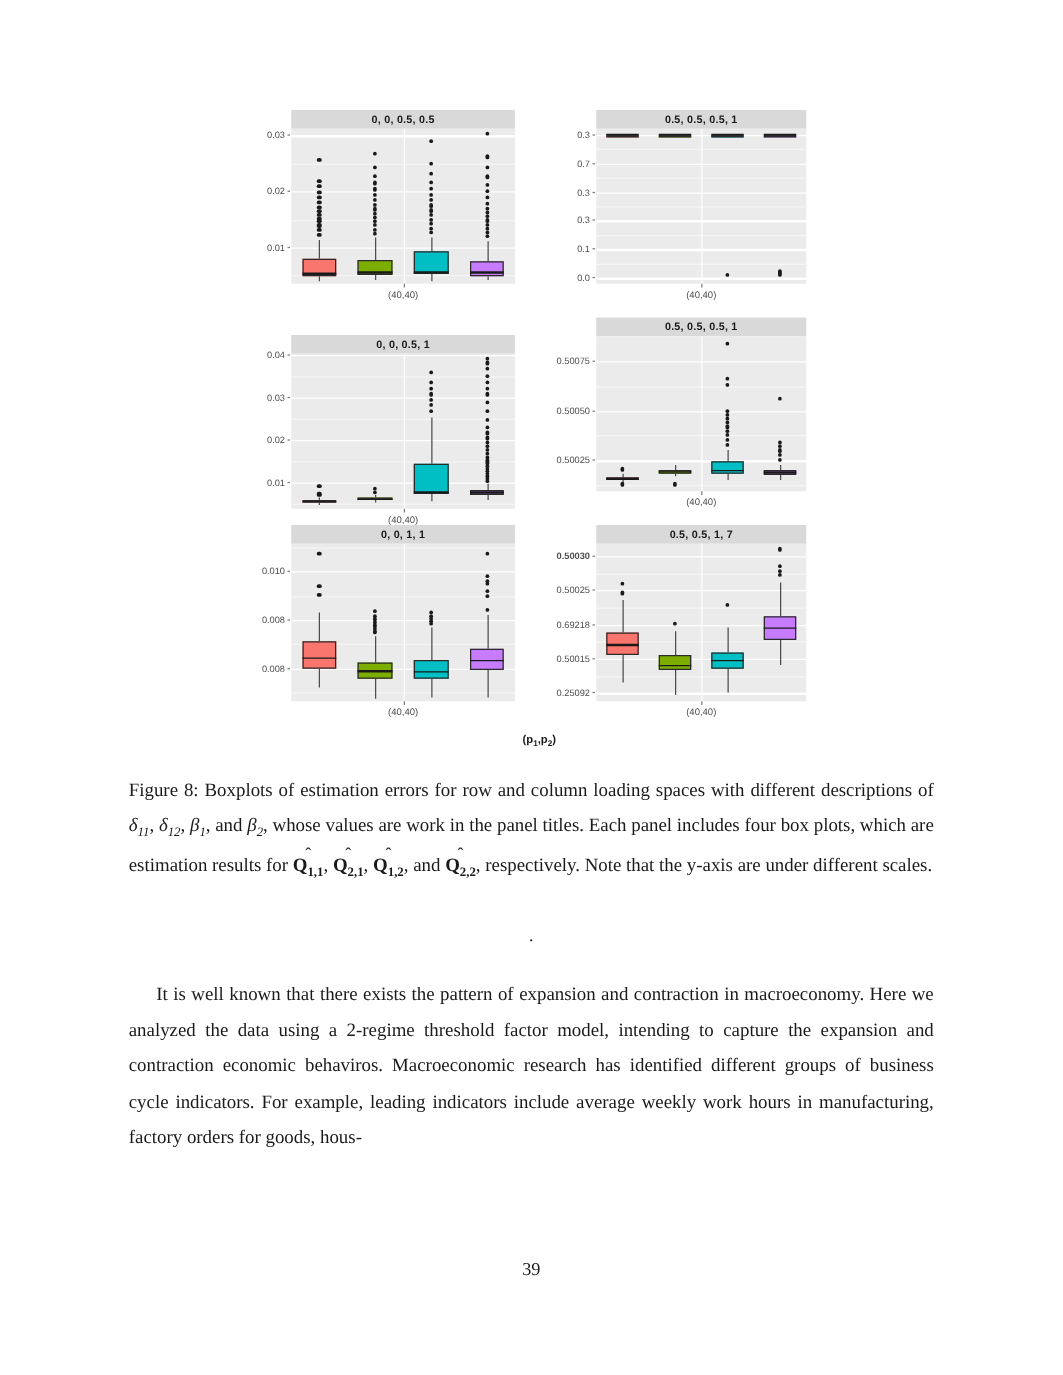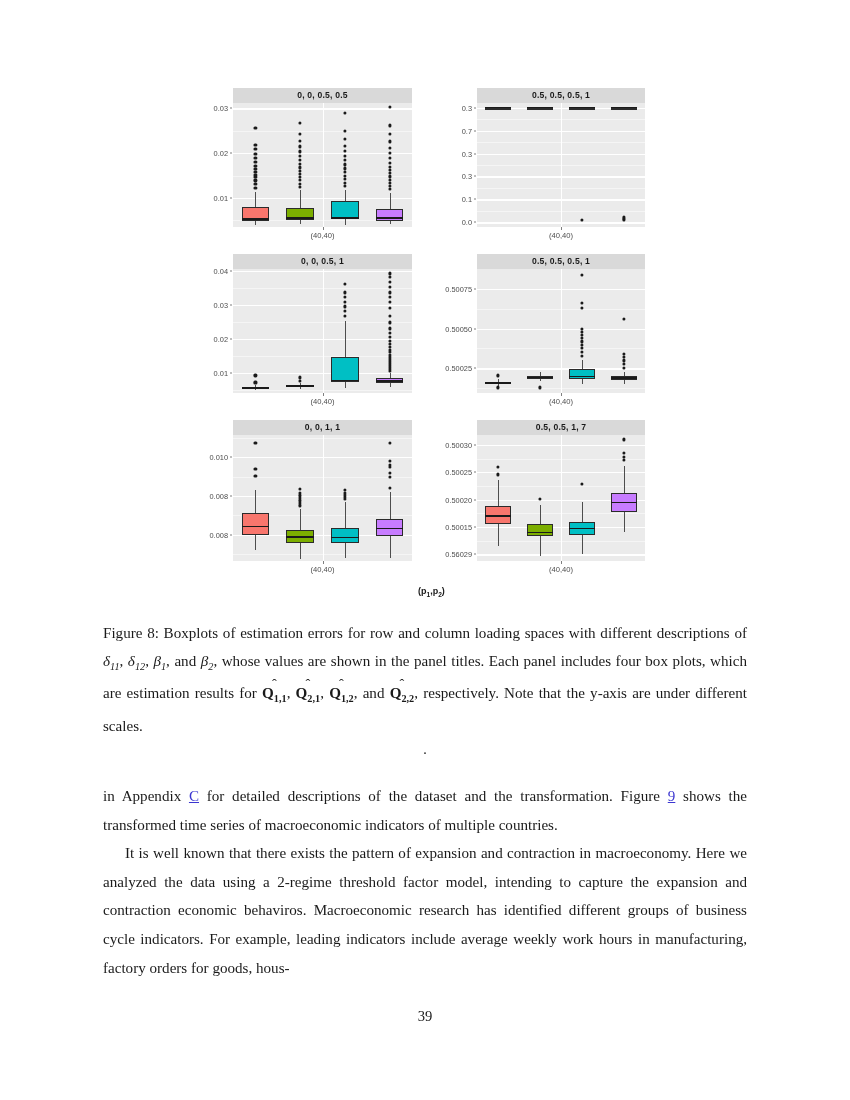--- a/index.html
+++ b/index.html
@@ -377,21 +377,21 @@
               <div class="bp-outlier" style="left: 87.5%; top: 94.4444%;"></div>
               <div class="bp-outlier" style="left: 87.5%; top: 93.3333%;"></div>
               <div class="bp-outlier" style="left: 87.5%; top: 92.2222%;"></div>
             </div>
             <div class="xtick" style="left: 50%;"></div>
             <div class="xlab-tick" style="left: 50%;">(40,40)</div>
           </div>
         </div>
       </div>
       <div class="panel">
-        <div class="panel-inner" style="left: 36px; width: 179px;">
+        <div class="panel-inner" style="left: 36px; width: 179px; justify-content: center;">
           <div class="panel-strip">0, 0, 0.5, 1</div>
           <div class="plot-area" style="height: 124px; flex: 0 0 124px;">
             <div class="gridline minor" style="top: 69.863%;"></div>
             <div class="gridline minor" style="top: 42.4658%;"></div>
             <div class="gridline minor" style="top: 15.0685%;"></div>
             <div class="gridline minor" style="top: 97.2603%;"></div>
             <div class="gridline major" style="top: 83.5616%;"></div>
             <div class="ylab" style="top: 83.5616%;">0.01</div>
             <div class="ytick" style="top: 83.5616%;"></div>
             <div class="gridline major" style="top: 56.1644%;"></div>
@@ -612,33 +612,33 @@
       </div>
       <div class="panel">
         <div class="panel-inner" style="left: 58px; width: 168px;">
           <div class="panel-strip">0.5, 0.5, 1, 7</div>
           <div class="plot-area" style="height: 126px; flex: 0 0 126px;">
             <div class="gridline minor" style="top: 83.913%;"></div>
             <div class="gridline minor" style="top: 62.1739%;"></div>
             <div class="gridline minor" style="top: 40.4348%;"></div>
             <div class="gridline minor" style="top: 18.6957%;"></div>
             <div class="gridline major" style="top: 94.7826%;"></div>
-            <div class="ylab" style="top: 94.7826%;">0.56029</div>
+            <div class="ylab" style="top: 94.7826%;">0.25092</div>
             <div class="ytick" style="top: 94.7826%;"></div>
             <div class="gridline major" style="top: 73.0435%;"></div>
             <div class="ylab" style="top: 73.0435%;">0.50015</div>
             <div class="ytick" style="top: 73.0435%;"></div>
             <div class="gridline major" style="top: 51.3043%;"></div>
-            <div class="ylab" style="top: 51.3043%;">0.50020</div>
+            <div class="ylab" style="top: 51.3043%;">0.69218</div>
             <div class="ytick" style="top: 51.3043%;"></div>
             <div class="gridline major" style="top: 29.5652%;"></div>
             <div class="ylab" style="top: 29.5652%;">0.50025</div>
             <div class="ytick" style="top: 29.5652%;"></div>
             <div class="gridline major" style="top: 7.82609%;"></div>
-            <div class="ylab" style="top: 7.82609%;">0.50030</div>
+            <div class="ylab" style="top: 7.82609%; font-weight: bold;">0.50030</div>
             <div class="ytick" style="top: 7.82609%;"></div>
             <div class="vgrid" style="left: 50%;"></div>
             <div class="bp" style="inset: 0px;">
               <div class="bp-whisker" style="left: 12.5%; top: 35.6522%; height: 20.8696%;"></div>
               <div class="bp-whisker" style="left: 12.5%; top: 70.8696%; height: 17.3913%;"></div>
               <div class="bp-box" style="left: 4.75%; width: 15.5%; top: 56.5217%; height: 14.3478%; background: rgb(248, 118, 109);"></div>
               <div class="bp-median" style="left: 4.75%; width: 15.5%; top: calc(64.3478% - 0.8px);"></div>
               <div class="bp-outlier" style="left: 12.5%; top: 31.3043%;"></div>
               <div class="bp-outlier" style="left: 12.5%; top: 25.2174%;"></div>
             </div>
@@ -671,25 +671,24 @@
           </div>
         </div>
       </div>
     </div>
   <div class="axis-x-title">(p<sub>1</sub>,p<sub>2</sub>)</div>
 </div>
 
 <div class="caption">
   <span>Figure 8:</span>
   <span>Boxplots of estimation errors for row and column loading spaces with different</span>
-  <span>descriptions of </span><span class="mathit">δ<sub>11</sub></span><span>, </span><span class="mathit">δ<sub>12</sub></span><span>, </span><span class="mathit">β<sub>1</sub></span><span>, and </span><span class="mathit">β<sub>2</sub></span><span>, whose values are shown in the panel titles.  Each</span>
+  <span>descriptions of </span><span class="mathit">δ<sub>11</sub></span><span>, </span><span class="mathit">δ<sub>12</sub></span><span>, </span><span class="mathit">β<sub>1</sub></span><span>, and </span><span class="mathit">β<sub>2</sub></span><span>, whose values are work in the panel titles.  Each</span>
   <span>panel includes four box plots, which are estimation results for </span><span class="hatq"><span class="hat">ˆ</span>Q<sub>1,1</sub></span><span>, </span><span class="hatq"><span class="hat">ˆ</span>Q<sub>2,1</sub></span><span>, </span><span class="hatq"><span class="hat">ˆ</span>Q<sub>1,2</sub></span><span>, and </span><span class="hatq"><span class="hat">ˆ</span>Q<sub>2,2</sub></span><span>,</span>
   <span>respectively. Note that the y-axis are under different scales.</span>
 </div>
 
 <div class="midbullet">.</div>
 
 <div class="bodytext">
-  <p><span>in Appendix </span><a class="xref" href="#">C</a><span> for detailed descriptions of the dataset and the transformation.  Figure </span><a class="xref" href="#">9</a><span> shows the transformed time series of macroeconomic indicators of multiple countries.</span></p>
   <p class="indent">It is well known that there exists the pattern of expansion and contraction in macroeconomy.  Here we analyzed the data using a 2-regime threshold factor model, intending to capture the expansion and contraction economic behaviros.  Macroeconomic research has identified different groups of business cycle indicators.  For example, leading indicators include average weekly work hours in manufacturing, factory orders for goods, hous-</p>
 </div>
 
 <div class="pagenum">39</div>
 
 </body></html>

